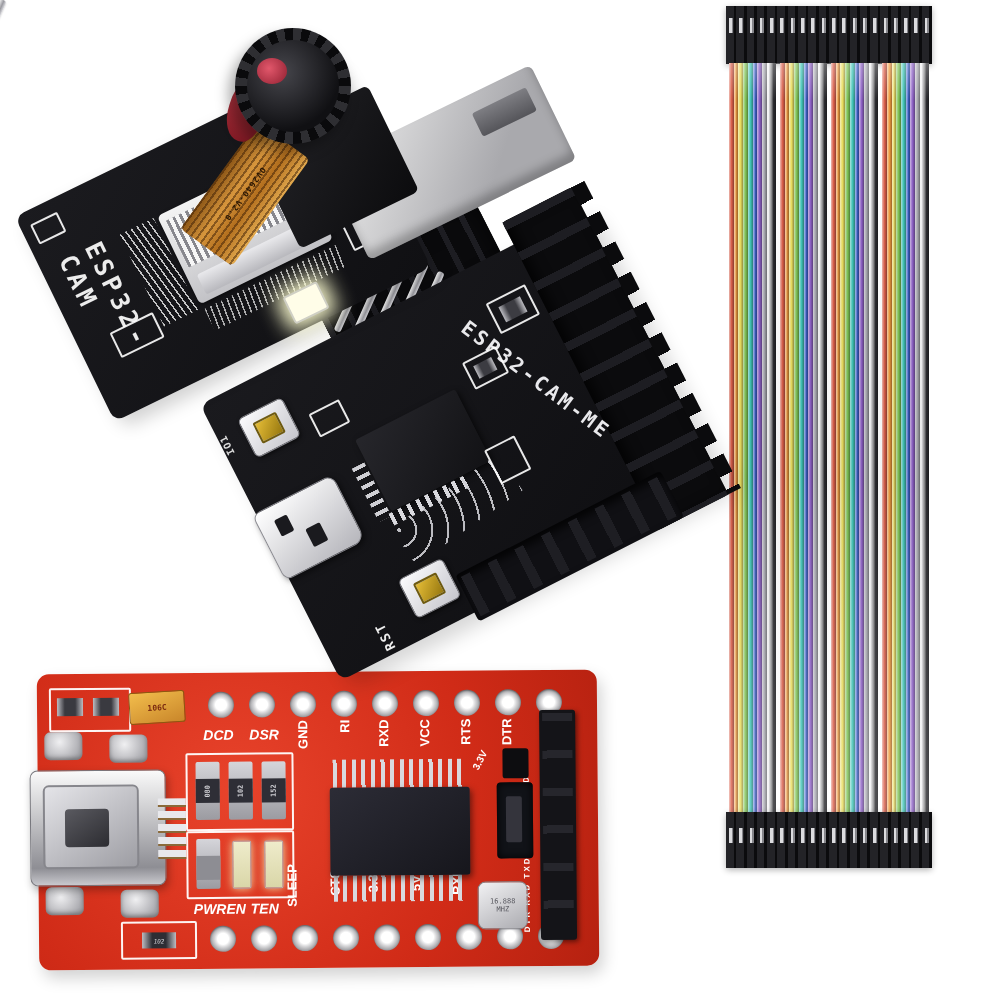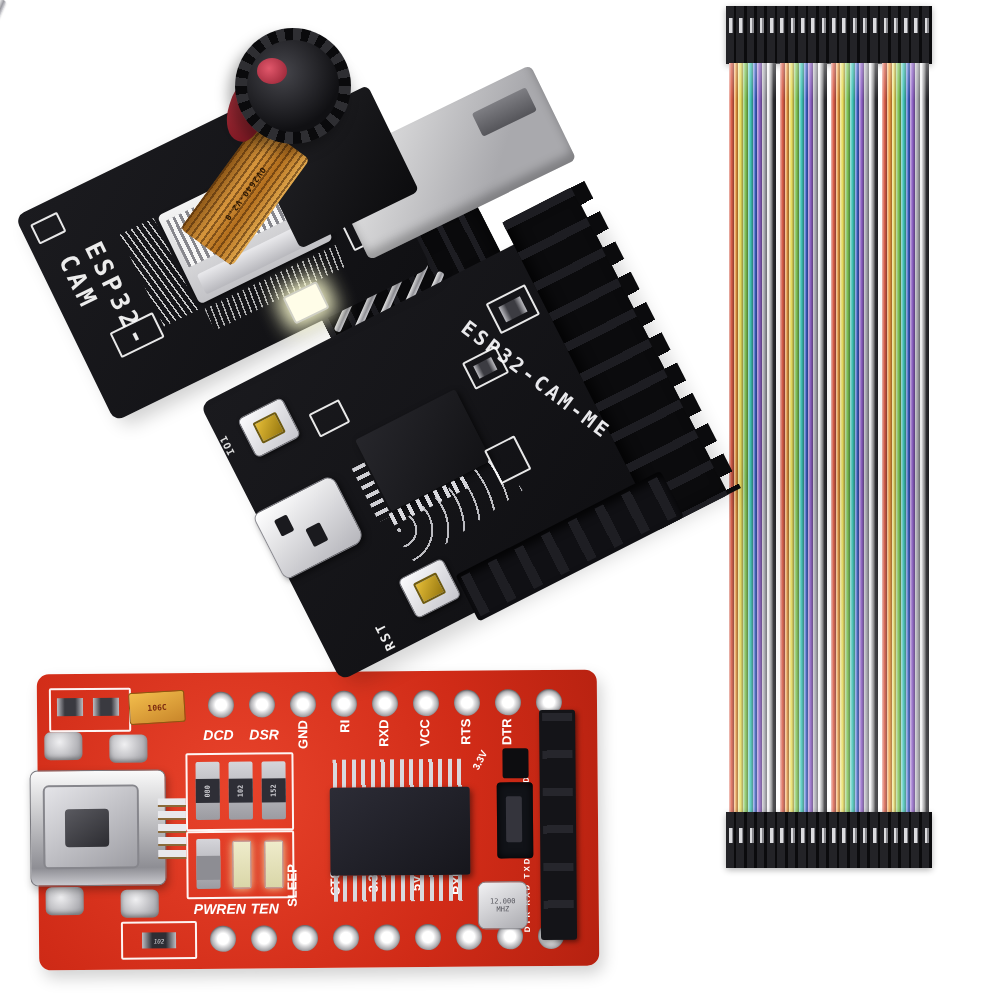--- a/index.html
+++ b/index.html
@@ -409,21 +409,21 @@
     <div class="fpin"></div>
     <div class="fpin"></div>
     <div class="fpin"></div>
     <div class="fpin"></div>
 
     <div class="hdr-side">DTR RXD TXD VCC CTS GND</div>
     <div class="v33">3.3V</div>
     <div class="jtop"></div>
     <div class="jmp"></div>
     <div class="xtal">
-      <span>12.000 MHZ</span>
+      <span>16.888 MHZ</span>
       </div>
   </div>
 
   <div class="wires-unit">
     <div class="wire-strip strip-top"></div>
     <div class="wire-row">
         <div class="wire" style="background: rgb(217, 95, 75);"></div>
         <div class="wire" style="background: rgb(238, 154, 63);"></div>
         <div class="wire" style="background: rgb(232, 221, 95);"></div>
         <div class="wire" style="background: rgb(127, 195, 86);"></div>

